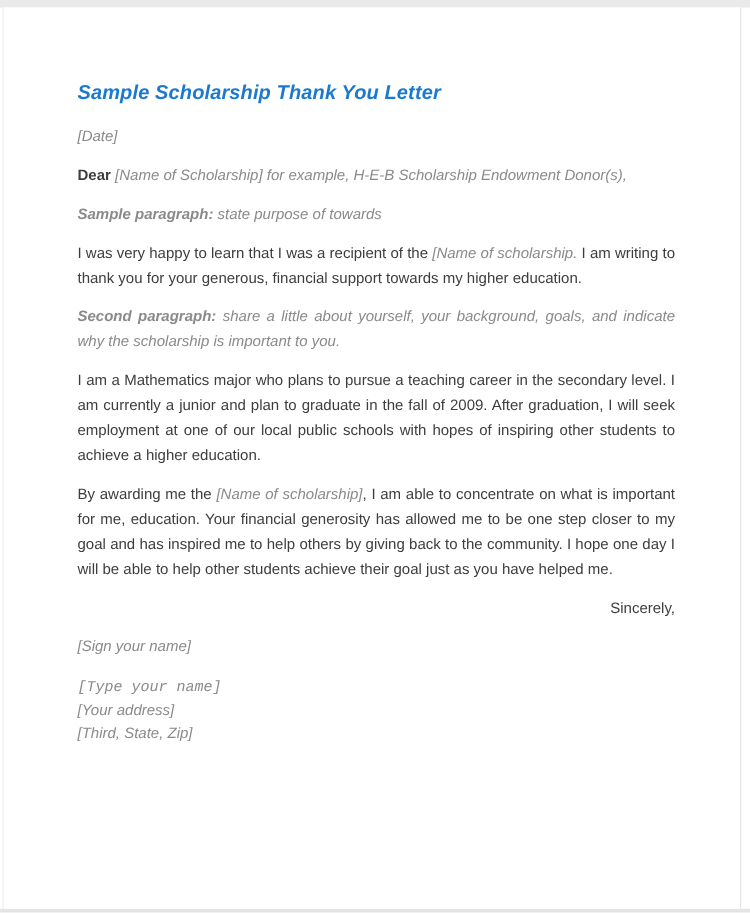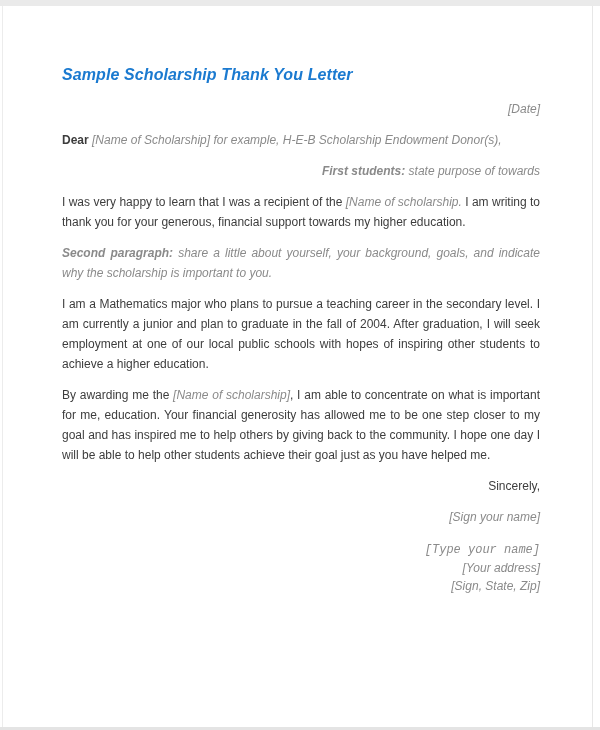--- a/index.html
+++ b/index.html
@@ -31,21 +31,21 @@
     letter-spacing:0.1px;
     margin-bottom:15px;
   }
 
   .block {
     font-size:12px;
     line-height:20px;
     margin-bottom:11px;
   }
   .dark { color:#3d3d3d;text-align:right; }
-  .ph   { color:#8a8a8a; font-style:italic;text-align:right; }
+  .ph   { color:#8a8a8a; font-style:italic; }
   .bold { font-weight:bold; }
   .just { text-align:justify; }
 
   .sig-line {
     font-size:12px;
     line-height:18px;
     margin-bottom:0;
   }
   .sig-gap { margin-top:14px;font-family:Liberation Mono, monospace; }
 </style>
@@ -58,34 +58,34 @@
 <div class="edge edge-bottom"></div>
 
 <div class="page">
 
   <h1 class="title">Sample Scholarship Thank You Letter</h1>
 
   <p class="block ph">[Date]</p>
 
   <p class="block"><span class="dark bold">Dear</span> <span class="ph">[Name of Scholarship] for example, H-E-B Scholarship Endowment Donor(s),</span></p>
 
-  <p class="block ph"><span class="bold">First students:</span> <span>state purpose of towards</span></p>
+  <p class="block ph"><span class="bold">Sample paragraph:</span> <span>state purpose of towards</span></p>
 
   <p class="block dark just"><span>I was very happy to learn that I was a recipient of the </span><span class="ph">[Name of scholarship.</span><span>  I am writing to thank you for your generous, financial support towards my higher education.</span></p>
 
   <p class="block ph just"><span class="bold">Second paragraph:</span> <span>share a little about yourself, your background, goals, and indicate why the scholarship is important to you.</span></p>
 
-  <p class="block dark just">I am a Mathematics major who plans to pursue a teaching career in the secondary level.  I am currently a junior and plan to graduate in the fall of 2004.  After graduation, I will seek employment at one of our local public schools with hopes of inspiring other students to achieve a higher education.</p>
+  <p class="block dark just">I am a Mathematics major who plans to pursue a teaching career in the secondary level.  I am currently a junior and plan to graduate in the fall of 2009.  After graduation, I will seek employment at one of our local public schools with hopes of inspiring other students to achieve a higher education.</p>
 
 
   <p class="block dark just"><span>By awarding me the </span><span class="ph">[Name of scholarship]</span><span>, I am able to concentrate on what is important for me, education.  Your financial generosity has allowed me to be one step closer to my goal and has inspired me to help others by giving back to the community.  I hope one day I will be able to help other students achieve their goal just as you have helped me.</span></p>
 
   <p class="block dark">Sincerely,</p>
 
   <p class="block ph">[Sign your name]</p>
 
   <p class="sig-line ph sig-gap">[Type your name]</p>
 
   <p class="sig-line ph">[Your address]</p>
 
-  <p class="sig-line ph">[Sign, State, Zip]</p>
+  <p class="sig-line ph">[Third, State, Zip]</p>
 
 </div>
 
 </body></html>

